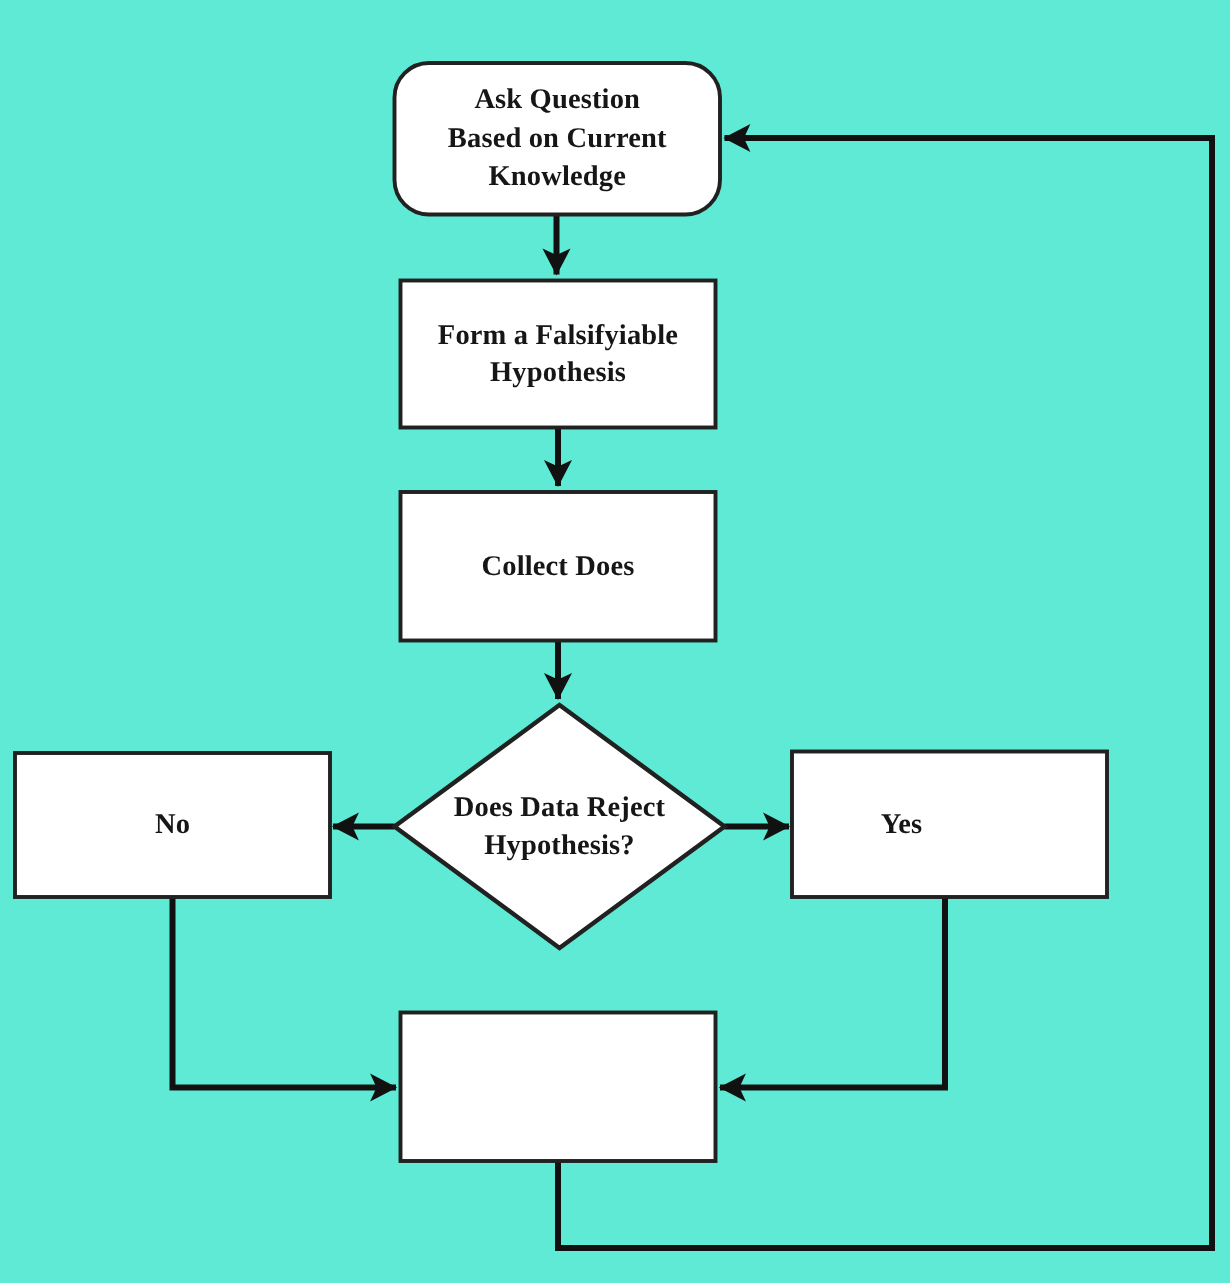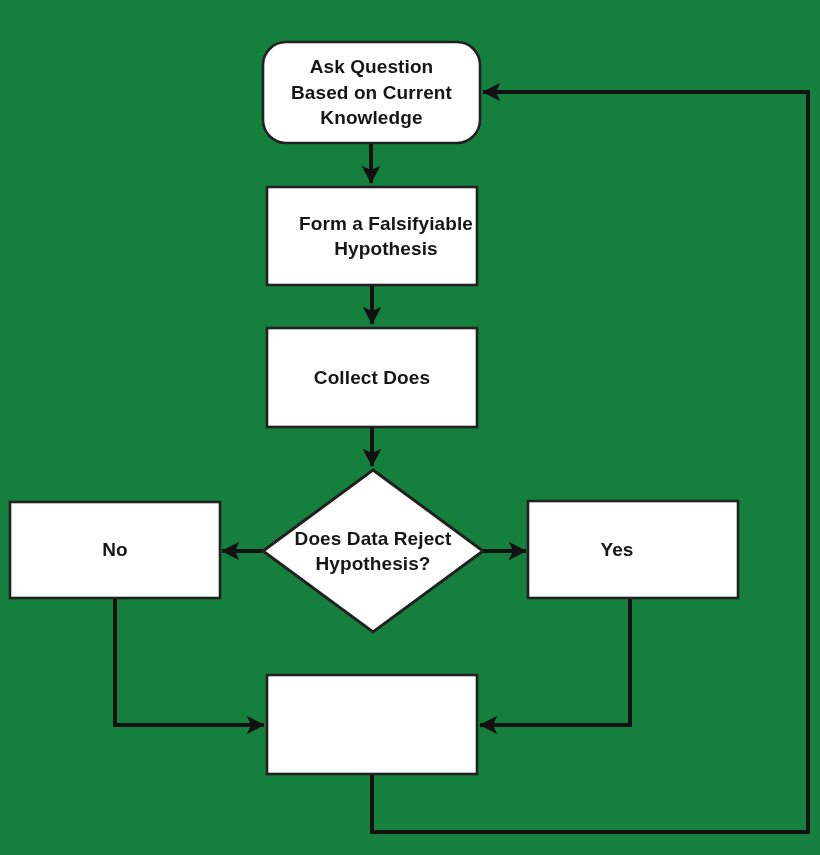--- a/index.html
+++ b/index.html
@@ -4,22 +4,22 @@
 <style>
   html, body {
     margin: 0;
     padding: 0;
     background: #f5f5f5;
   }
   .canvas {
     position: relative;
     width: 820px;
     height: 855px;
-    background: #15803d;
-    font-family: Liberation Sans, sans-serif;
+    background: #5eead4;
+    font-family: Liberation Serif, serif;
     overflow: hidden;
   }
   .canvas svg {
     position: absolute;
     top: 0;
     left: 0;
   }
   .node-label {
     position: absolute;
     display: flex;
@@ -66,26 +66,26 @@
       <rect x="10" y="502" width="210" height="96"></rect>
       <rect x="528" y="501" width="210" height="97"></rect>
       <rect x="267" y="675" width="210" height="99"></rect>
     </g>
   </svg>
 
   <div class="node-label" style="left:263px; top:42px; width:217px; height:101px;">Ask Question
 Based on Current
 Knowledge</div>
 
-  <div class="node-label" style="left:267px; top:187px; width:210px; height:98px;padding-left:14px;">Form a Falsifyiable
+  <div class="node-label" style="left:267px; top:187px; width:210px; height:98px;">Form a Falsifyiable
 Hypothesis</div>
 
   <div class="node-label" style="left:267px; top:328px; width:210px; height:99px;">Collect Does</div>
 
   <div class="node-label" style="left:10px; top:502px; width:210px; height:96px;">No</div>
 
   <div class="node-label" style="left:273px; top:509px; width:200px; height:84px;">Does Data Reject
 Hypothesis?</div>
 
-  <div class="node-label" style="left:512px; top:501px; width:210px; height:97px;border-radius:29px;">Yes</div>
+  <div class="node-label" style="left:496px; top:501px; width:210px; height:97px;border-radius:29px;">Yes</div>
 
 
 </div>
 
 </body></html>

